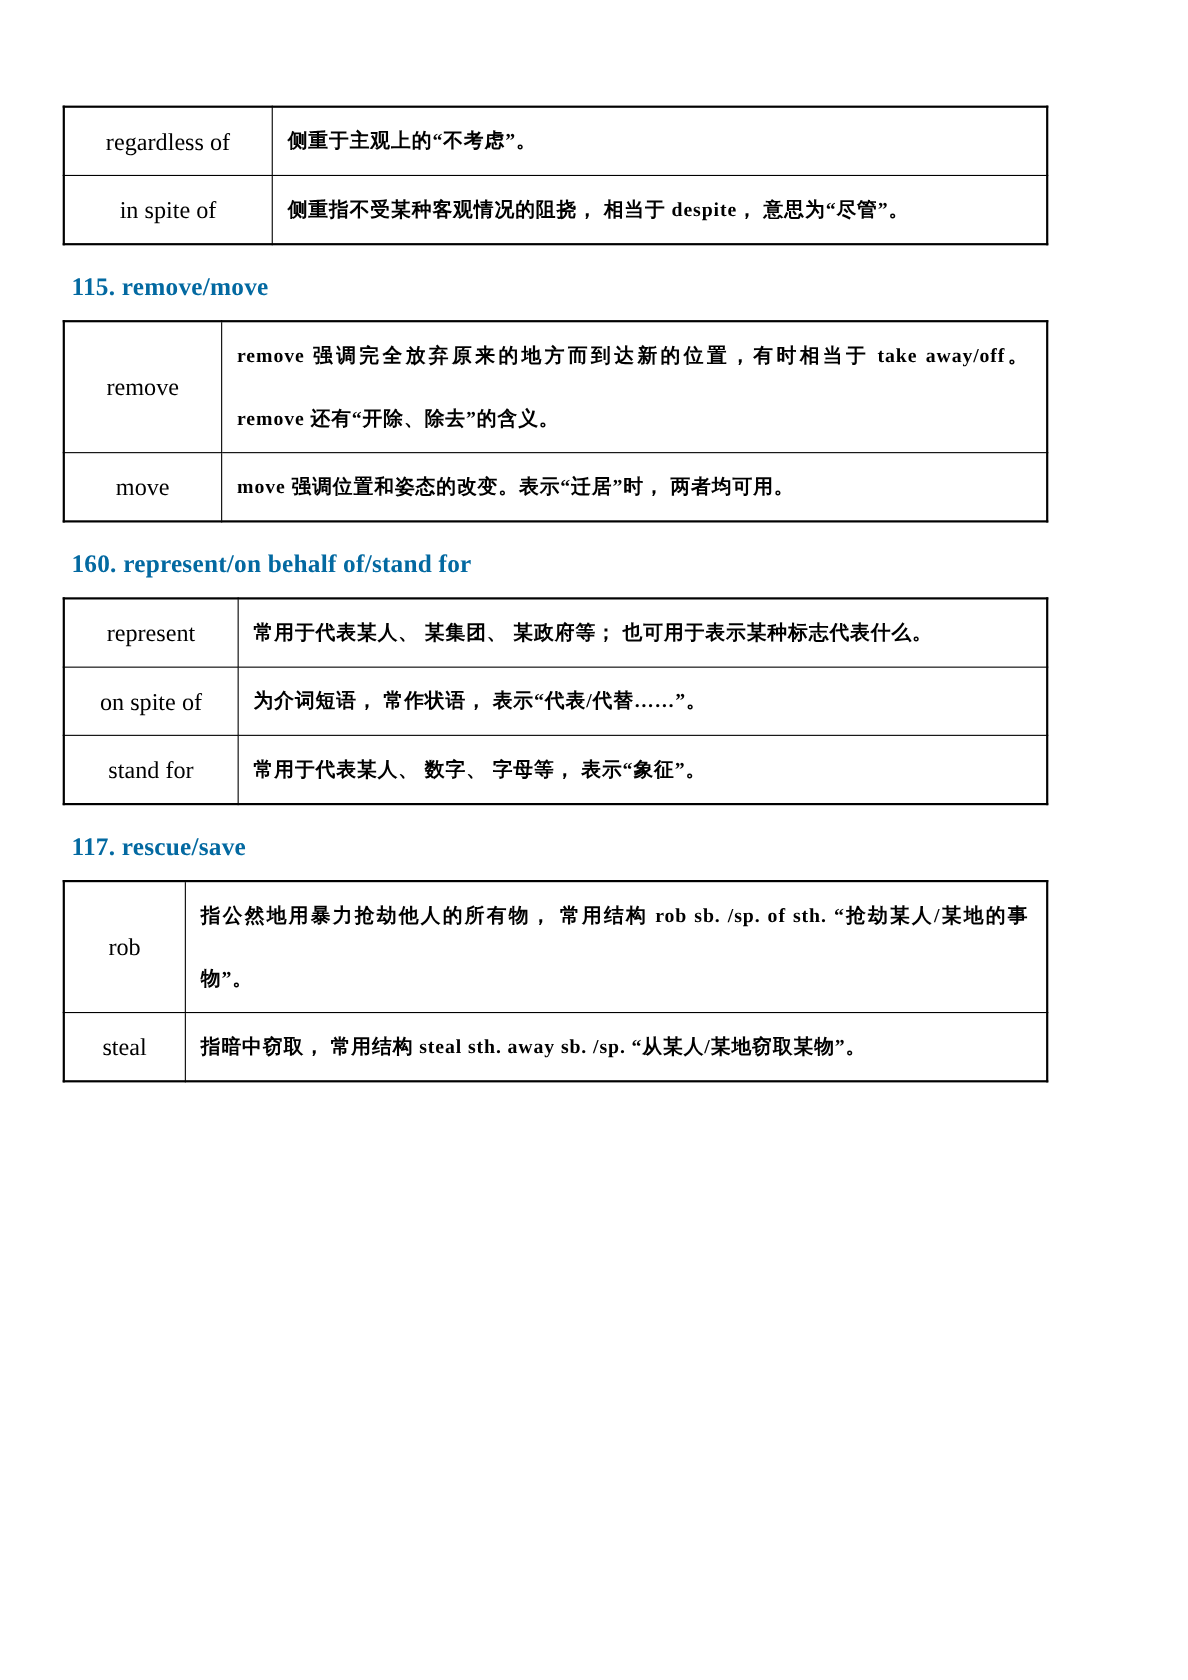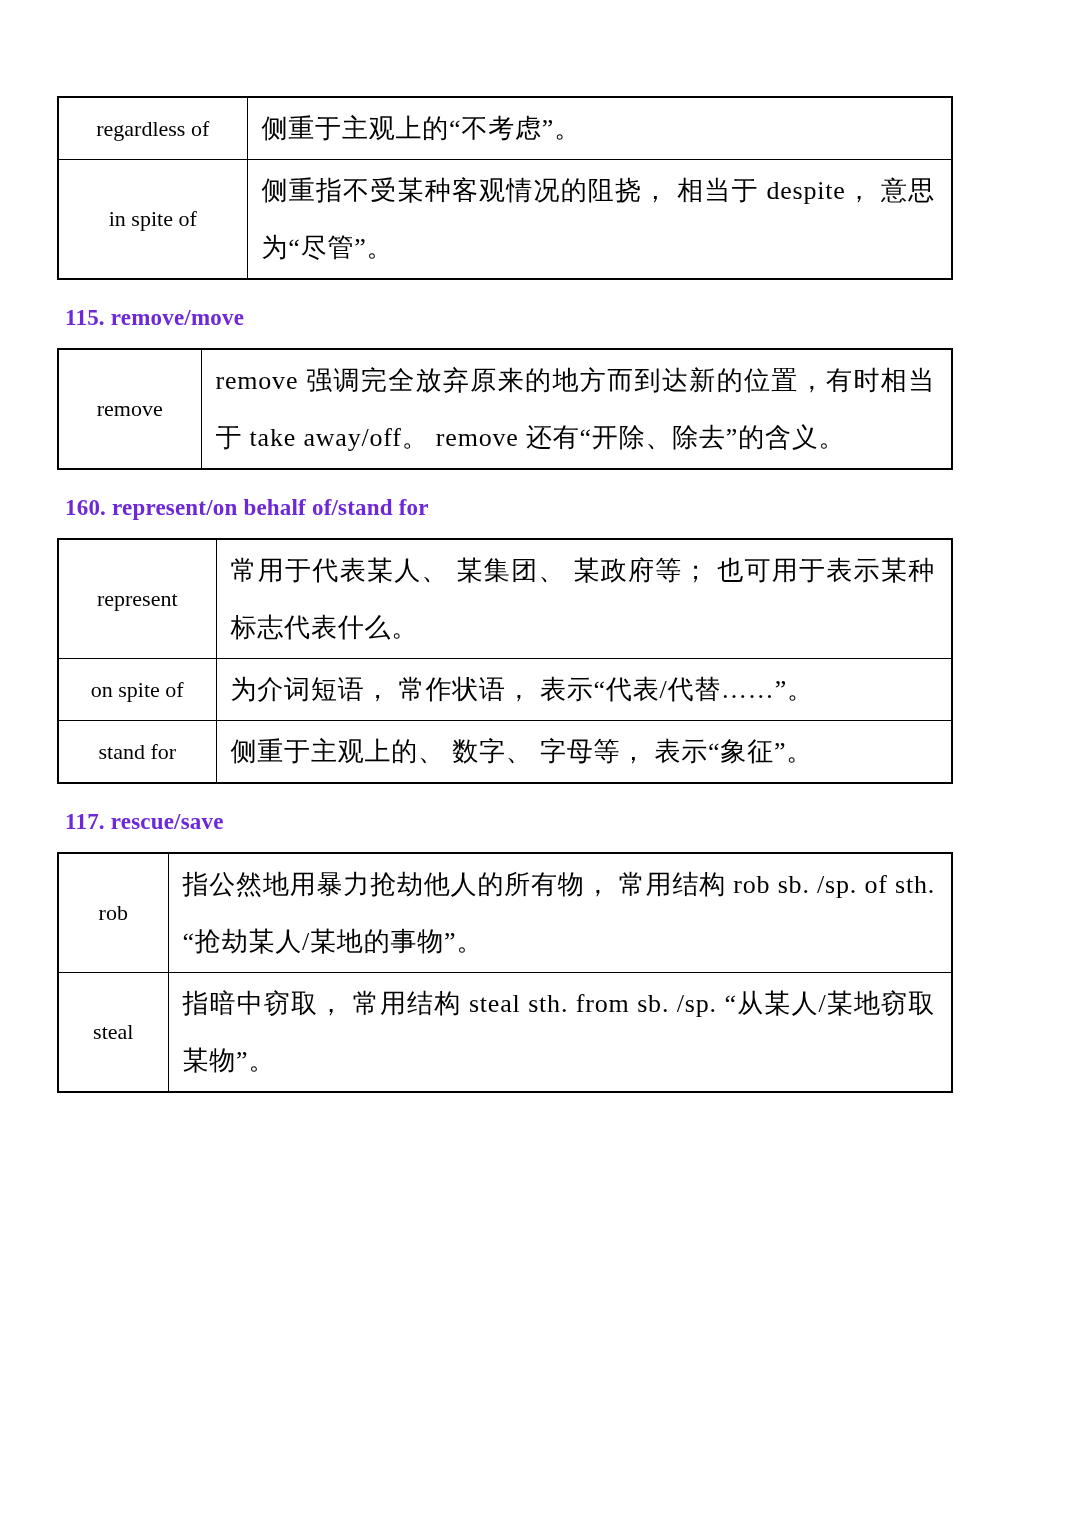--- a/index.html
+++ b/index.html
@@ -16,46 +16,47 @@
   }
   .page {
     padding: 96px 27px 0 57px;
     width: 896px;
   }
   .section { margin: 0; }
   h2.heading {
     font-size: 23px;
     font-weight: bold;
     margin: 25px 0 17px 8px;
-    color: #6d28d9;
+    color: #0369a1;
     letter-spacing: 0.2px;
   }
   table.cmp {
     border-collapse: collapse;
     width: 896px;
     table-layout: fixed;
     border: 2.5px solid #000;
   }
   table.cmp td {
     border: 1.5px solid #000;
   }
   td.term {
     text-align: center;
     vertical-align: middle;
     font-size: 22px;
     padding: 16px 6px;
     word-break: keep-all;
   }
   td.def {
-    font-size: 26px;
+    font-size: 18px;
     line-height: 57px;
     padding: 2px 16px 2px 14px;
     text-align: justify;
     vertical-align: middle;
     letter-spacing: 0.8px;
+    font-weight: bold;
   }
   
   table.t1 col.c1 { width: 189px; }
   table.t2 col.c1 { width: 143px; }
   table.t3 col.c1 { width: 158px; }
   table.t4 col.c1 { width: 126px; }
   table.t5 col.c1 { width: 110px; }
 </style>
 </head>
 <body>
@@ -86,20 +87,24 @@
     <table class="cmp t2">
       <colgroup>
           <col class="c1">
           <col class="c2">
         </colgroup>
       <tbody>
           <tr>
         <td class="term">remove</td>
         <td class="def">remove 强调完全放弃原来的地方而到达新的位置，有时相当于 take away/off。 remove 还有“开除、除去”的含义。</td>
       </tr>
+      <tr>
+        <td class="term">move</td>
+        <td class="def">move 强调位置和姿态的改变。表示“迁居”时， 两者均可用。</td>
+      </tr>
     </tbody>
       </table>
   </div>
 
   <div class="section">
     <h2 class="heading">160. represent/on behalf of/stand for</h2>
     <table class="cmp t3">
       <colgroup>
           <col class="c1">
           <col class="c2">
@@ -108,21 +113,21 @@
           <tr>
         <td class="term">represent</td>
         <td class="def">常用于代表某人、 某集团、 某政府等； 也可用于表示某种标志代表什么。</td>
       </tr>
       <tr>
         <td class="term">on spite of</td>
         <td class="def">为介词短语， 常作状语， 表示“代表/代替……”。</td>
       </tr>
       <tr>
         <td class="term">stand for</td>
-        <td class="def">侧重于主观上的、 数字、 字母等， 表示“象征”。</td>
+        <td class="def">常用于代表某人、 数字、 字母等， 表示“象征”。</td>
       </tr>
     </tbody>
       </table>
   </div>
 
   <div class="section">
     <h2 class="heading">117. rescue/save</h2>
   </div>
 
   <div class="section">
@@ -131,20 +136,20 @@
           <col class="c1">
           <col class="c2">
         </colgroup>
       <tbody>
           <tr>
         <td class="term">rob</td>
         <td class="def">指公然地用暴力抢劫他人的所有物， 常用结构 rob sb. /sp. of sth. “抢劫某人/某地的事物”。</td>
       </tr>
       <tr>
         <td class="term">steal</td>
-        <td class="def">指暗中窃取， 常用结构 steal sth. from sb. /sp. “从某人/某地窃取某物”。</td>
+        <td class="def">指暗中窃取， 常用结构 steal sth. away sb. /sp. “从某人/某地窃取某物”。</td>
       </tr>
     </tbody>
       </table>
   </div>
 
 
 </div>
 
 </body></html>

